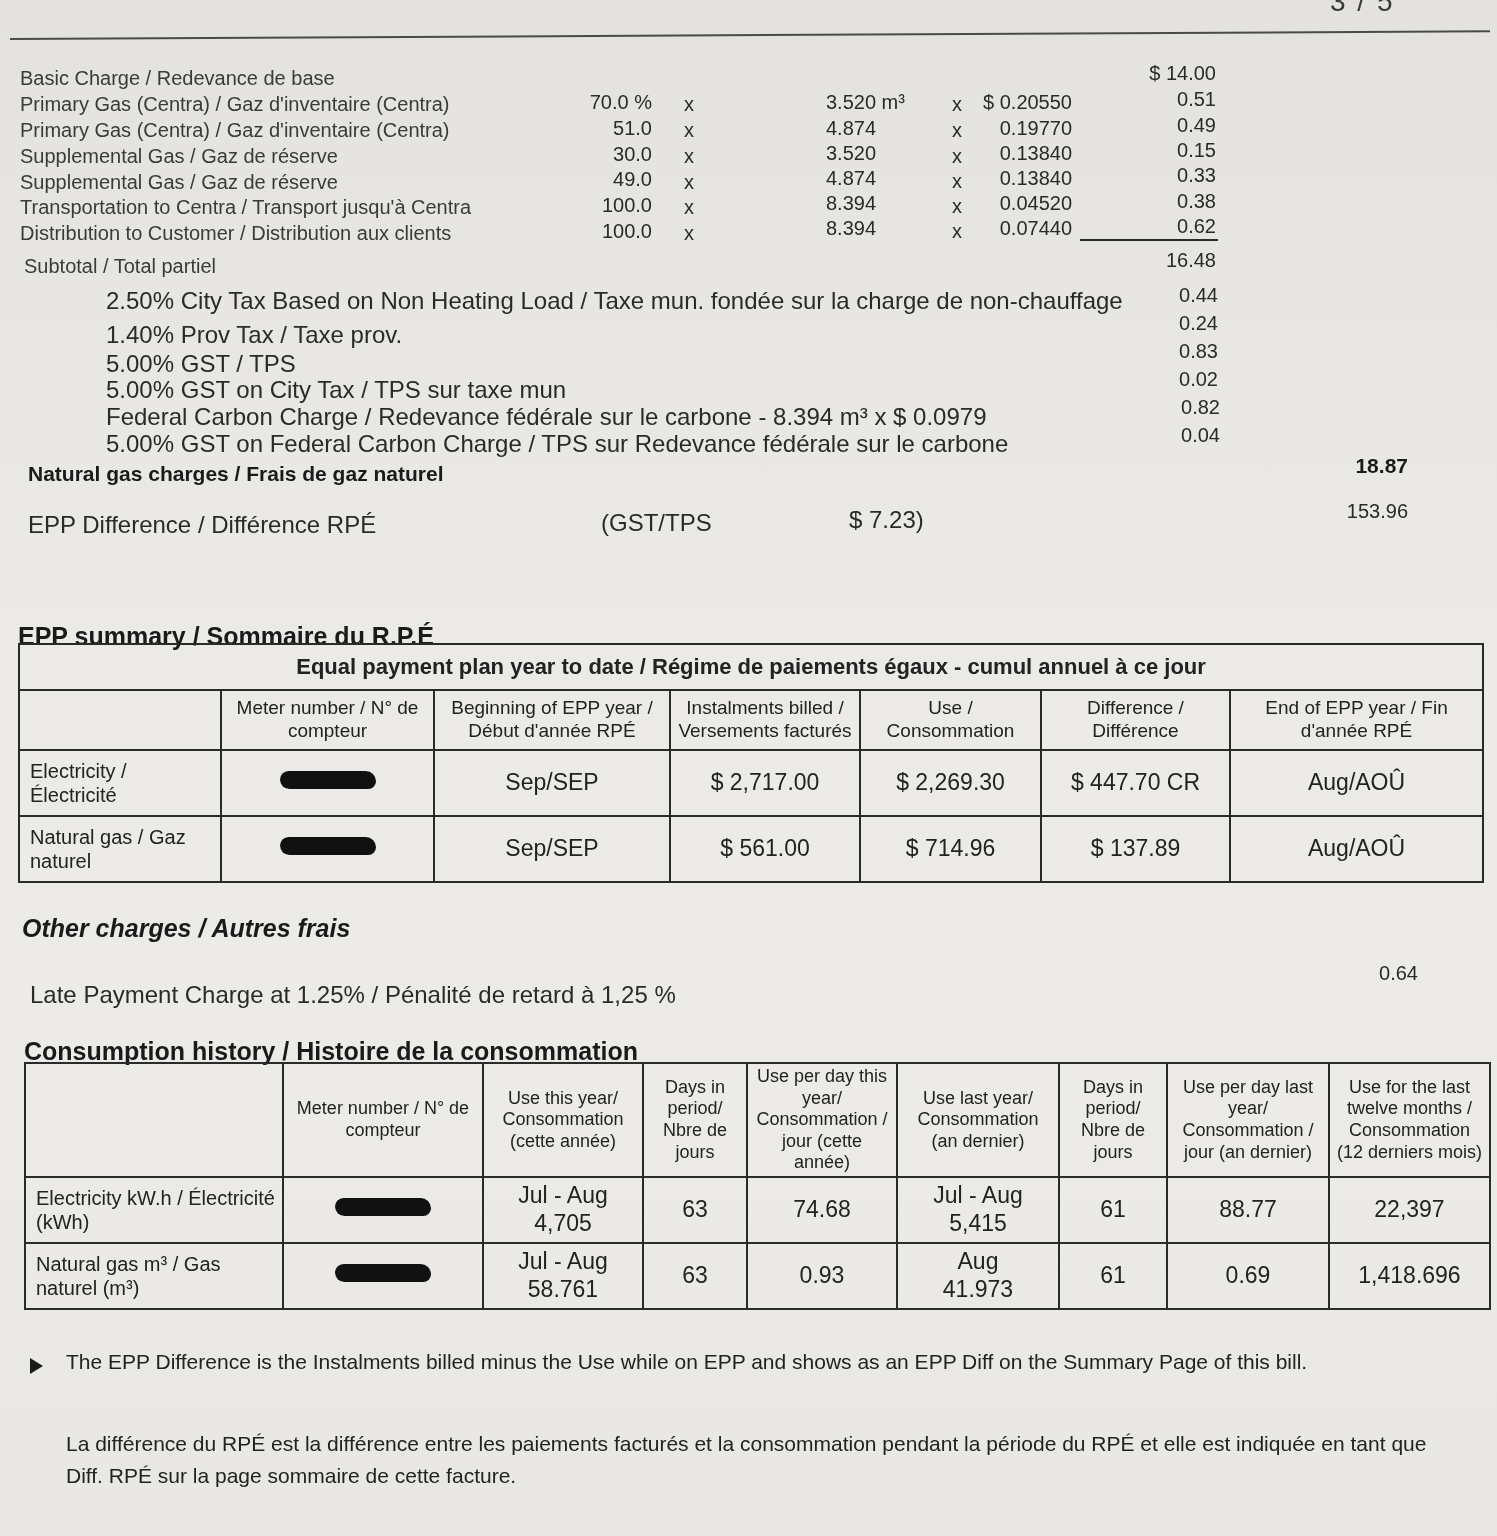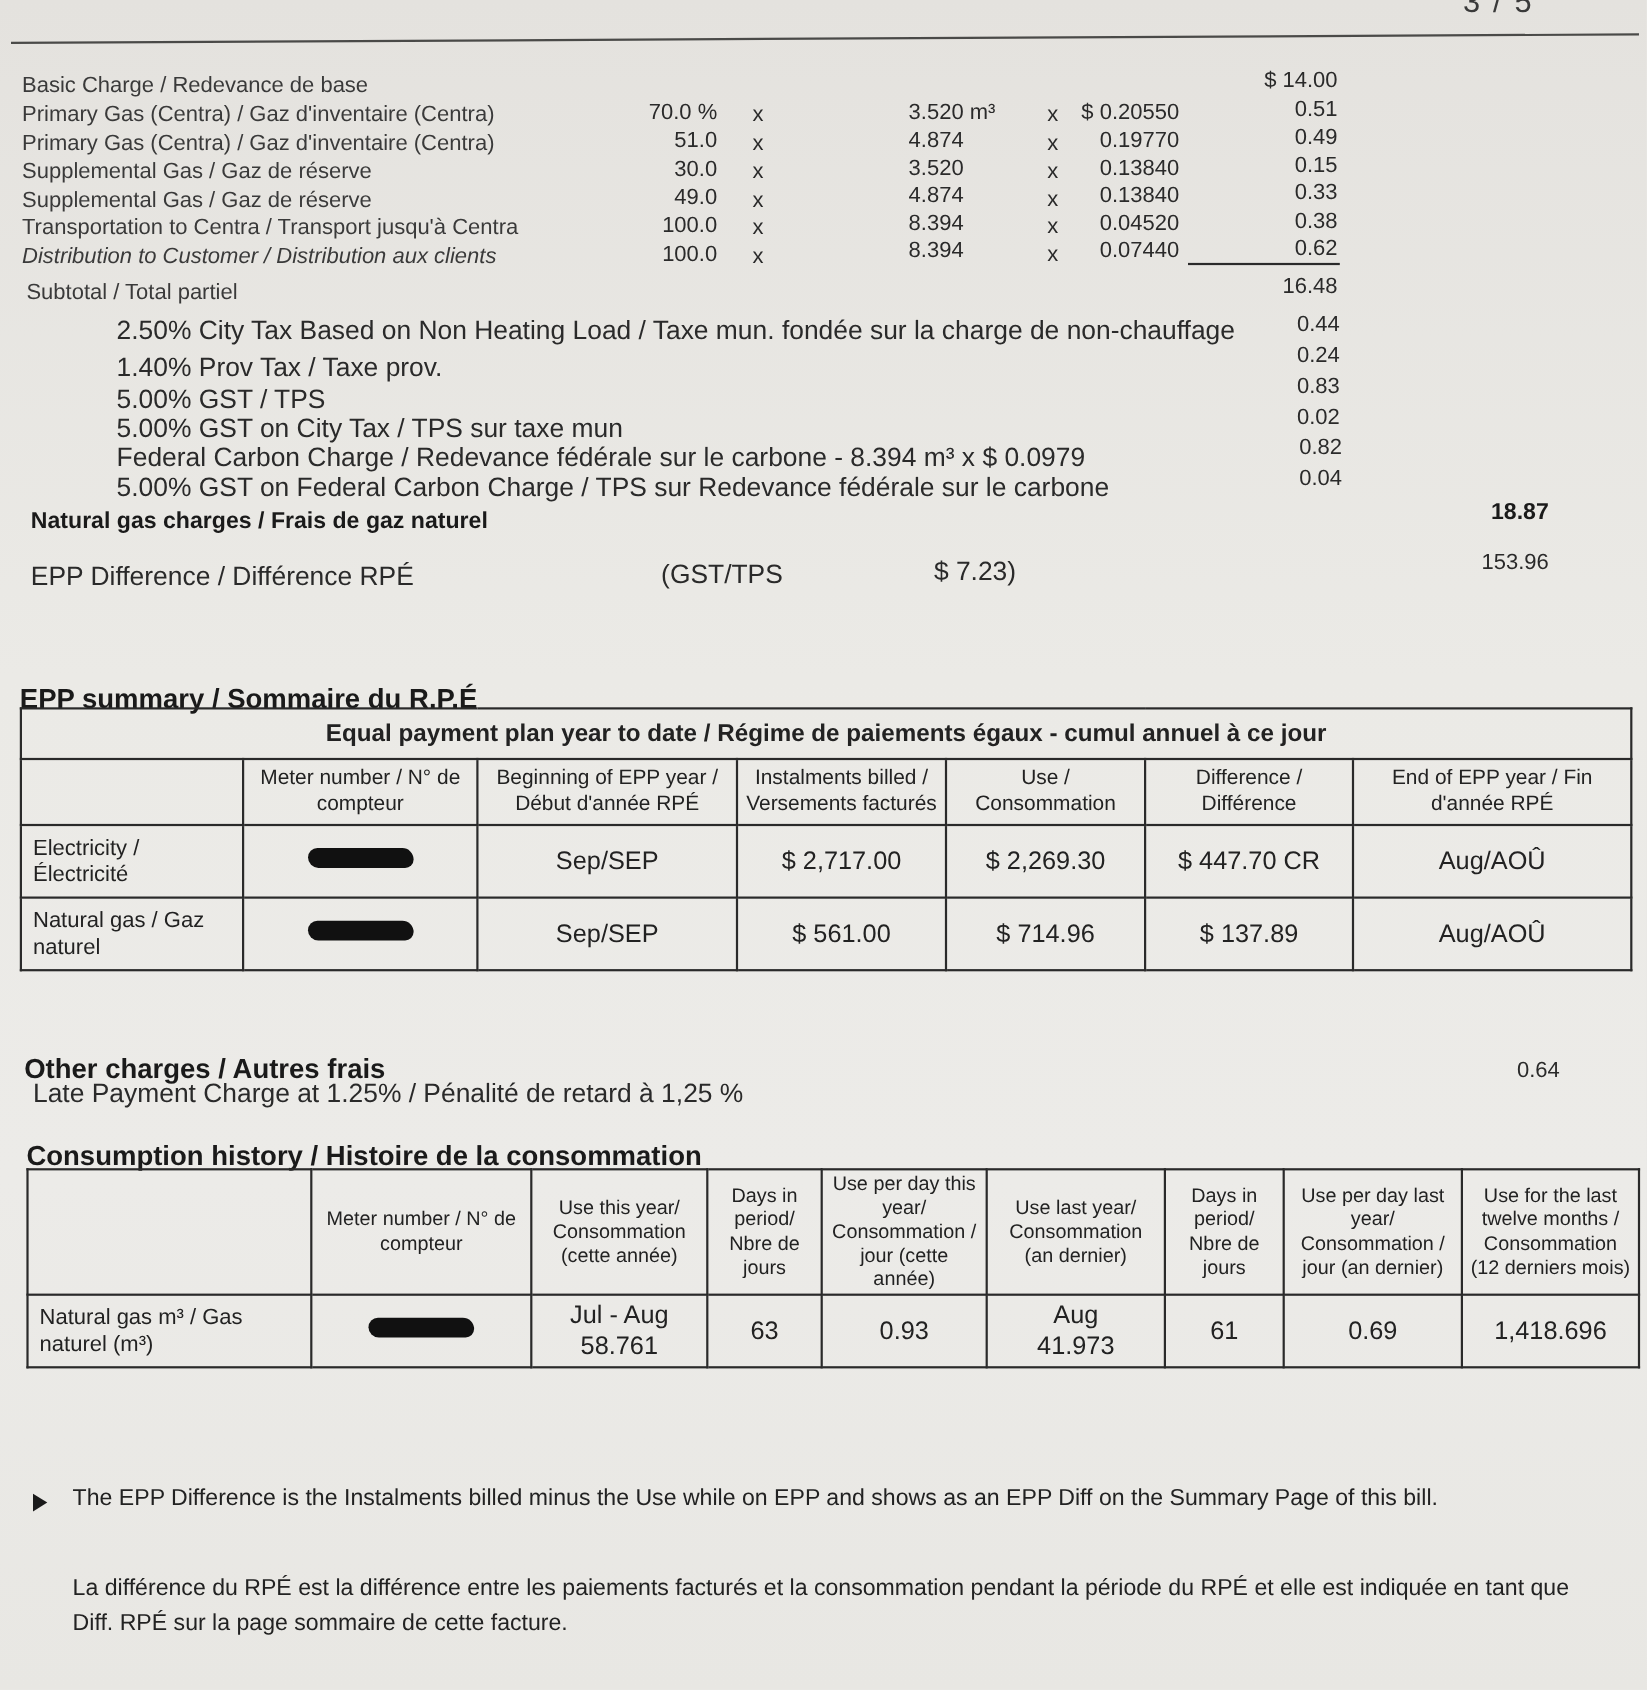--- a/index.html
+++ b/index.html
@@ -102,21 +102,21 @@
   <div>
     <div class="abs charge-line" style="left:20px; top:196px;">Transportation to Centra / Transport jusqu'à Centra</div>
     <div class="abs num" style="left:560px; top:194px; width:92px;">100.0</div>
     <div class="abs num" style="left:684px; top:196px;">x</div>
     <div class="abs num" style="left:826px; top:192px; text-align:left;">8.394</div>
     <div class="abs num" style="left:952px; top:195px;">x</div>
     <div class="abs num" style="left:972px; top:192px; width:100px;">0.04520</div>
     <div class="abs num" style="left:1100px; top:190px; width:116px;">0.38</div>
   </div>
   <div>
-    <div class="abs charge-line" style="left:20px; top:222px;font-style:italic;">Distribution to Customer / Distribution aux clients</div>
+    <div class="abs charge-line" style="left:20px; top:222px;">Distribution to Customer / Distribution aux clients</div>
     <div class="abs num" style="left:560px; top:220px; width:92px;">100.0</div>
     <div class="abs num" style="left:684px; top:222px;">x</div>
     <div class="abs num" style="left:826px; top:217px; text-align:left;">8.394</div>
     <div class="abs num" style="left:952px; top:220px;">x</div>
     <div class="abs num" style="left:972px; top:217px; width:100px;">0.07440</div>
     <div class="abs num" style="left:1100px; top:215px; width:116px;">0.62</div>
   </div>
 
   <div class="underline-rule"></div>
 
@@ -183,21 +183,21 @@
       <td><span class="redact"></span></td>
       <td class="cell">Sep/SEP</td>
       <td class="cell">$ 561.00</td>
       <td class="cell">$ 714.96</td>
       <td class="cell">$ 137.89</td>
       <td class="cell">Aug/AOÛ</td>
     </tr>
   </tbody>
     </table>
 
-  <div class="abs section-title" style="left:22px; top:958px;">Other charges / Autres frais</div>
+  <div class="abs section-title" style="left:22px; top:914px;font-style:italic;">Other charges / Autres frais</div>
   <div class="abs tax-line" style="left:30px; top:981px;">Late Payment Charge at 1.25% / Pénalité de retard à 1,25 %</div>
   <div class="abs num" style="left:1330px; top:962px; width:88px;">0.64</div>
 
   <div class="abs section-title" style="left:24px; top:1037px;">Consumption history / Histoire de la consommation</div>
 
   <table class="grid" style="left:24px; top:1062px; width:1465px; font-size:18px;">
     <colgroup>
       <col style="width:258px">
         <col style="width:200px">
         <col style="width:160px">
@@ -214,20 +214,37 @@
       <th>Meter number / N° de compteur</th>
       <th>Use this year/ Consommation (cette année)</th>
       <th>Days in period/ Nbre de jours</th>
       <th>Use per day this year/ Consommation / jour (cette année)</th>
       <th>Use last year/ Consommation (an dernier)</th>
       <th>Days in period/ Nbre de jours</th>
       <th>Use per day last year/ Consommation / jour (an dernier)</th>
       <th>Use for the last twelve months / Consommation (12 derniers mois)</th>
     </tr>
     <tr style="height:66px;">
+      <td class="label">Electricity kW.h / Électricité (kWh)</td>
+      <td><span class="redact"></span></td>
+      <td class="cell">
+        <div>Jul - Aug</div>
+        <div>4,705</div>
+      </td>
+      <td class="cell">63</td>
+      <td class="cell">74.68</td>
+      <td class="cell">
+        <div>Jul - Aug</div>
+        <div>5,415</div>
+      </td>
+      <td class="cell">61</td>
+      <td class="cell">88.77</td>
+      <td class="cell">22,397</td>
+    </tr>
+    <tr style="height:66px;">
       <td class="label">Natural gas m³ / Gas naturel (m³)</td>
       <td><span class="redact"></span></td>
       <td class="cell">
         <div>Jul - Aug</div>
         <div>58.761</div>
       </td>
       <td class="cell">63</td>
       <td class="cell">0.93</td>
       <td class="cell">
         <div>Aug</div>

